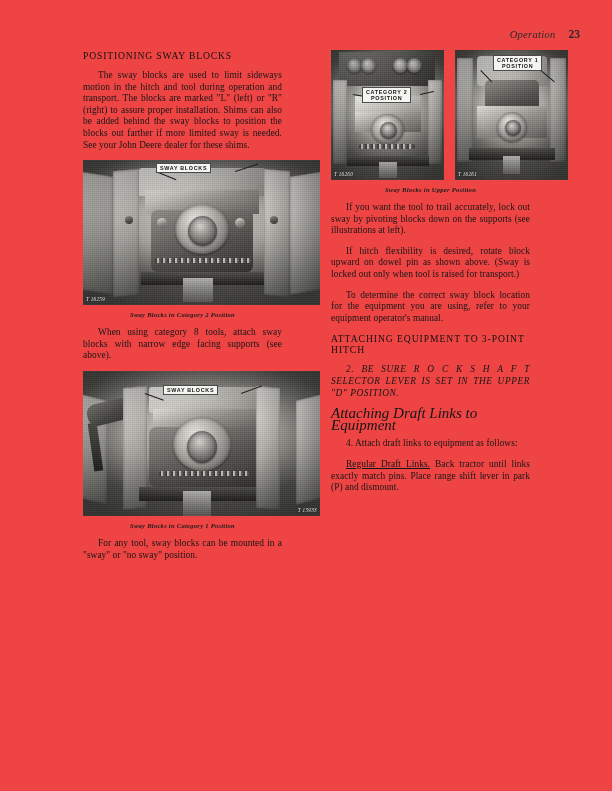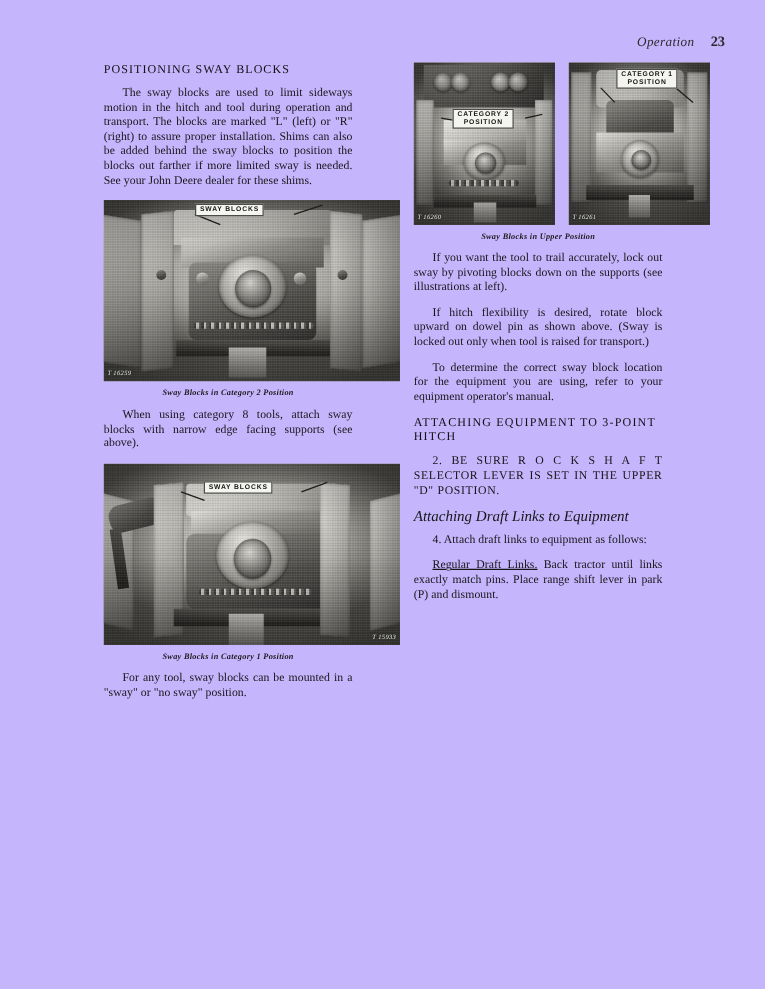--- a/index.html
+++ b/index.html
@@ -5,21 +5,21 @@
   html,body{margin:0;padding:0;background:#ffffff;}
   body{
     width:612px;height:791px;
     font-family:"Liberation Serif", serif;
     color:#1a1a1a;
     position:relative;
     overflow:hidden;
   }
   .page{
     position:absolute;inset:0;
-    background:#c4b5fd;
+    background:#ef4444;
   }
   
   .running-head{
     position:absolute;left:0;right:0;top:28px;
     text-align:right;
     padding-right:32px;
     font-style:italic;
     font-size:10.5px;
     letter-spacing:.3px;
     color:#2a2a2a;
@@ -49,24 +49,24 @@
   p.body{
     font-size:9.4px;
     line-height:11.6px;
     margin:0 0 9px 0;
     text-align:justify;
     text-indent:15px;
     letter-spacing:.05px;
     color:#161616;
   }
   p.body.num{text-indent:15px;}
-  p.body.caps{letter-spacing:.55px;}
+  p.body.caps{letter-spacing:.55px;font-style:italic;}
 
   p.subhead{
-    font-size:12px;
+    font-size:15px;
     line-height:11.6px;
     font-style:italic;
     margin:0 0 7px 0;
     text-indent:0;
     color:#151515;
   }
   .uline{text-decoration:underline;}
 
   
   figure{margin:0;padding:0;}

